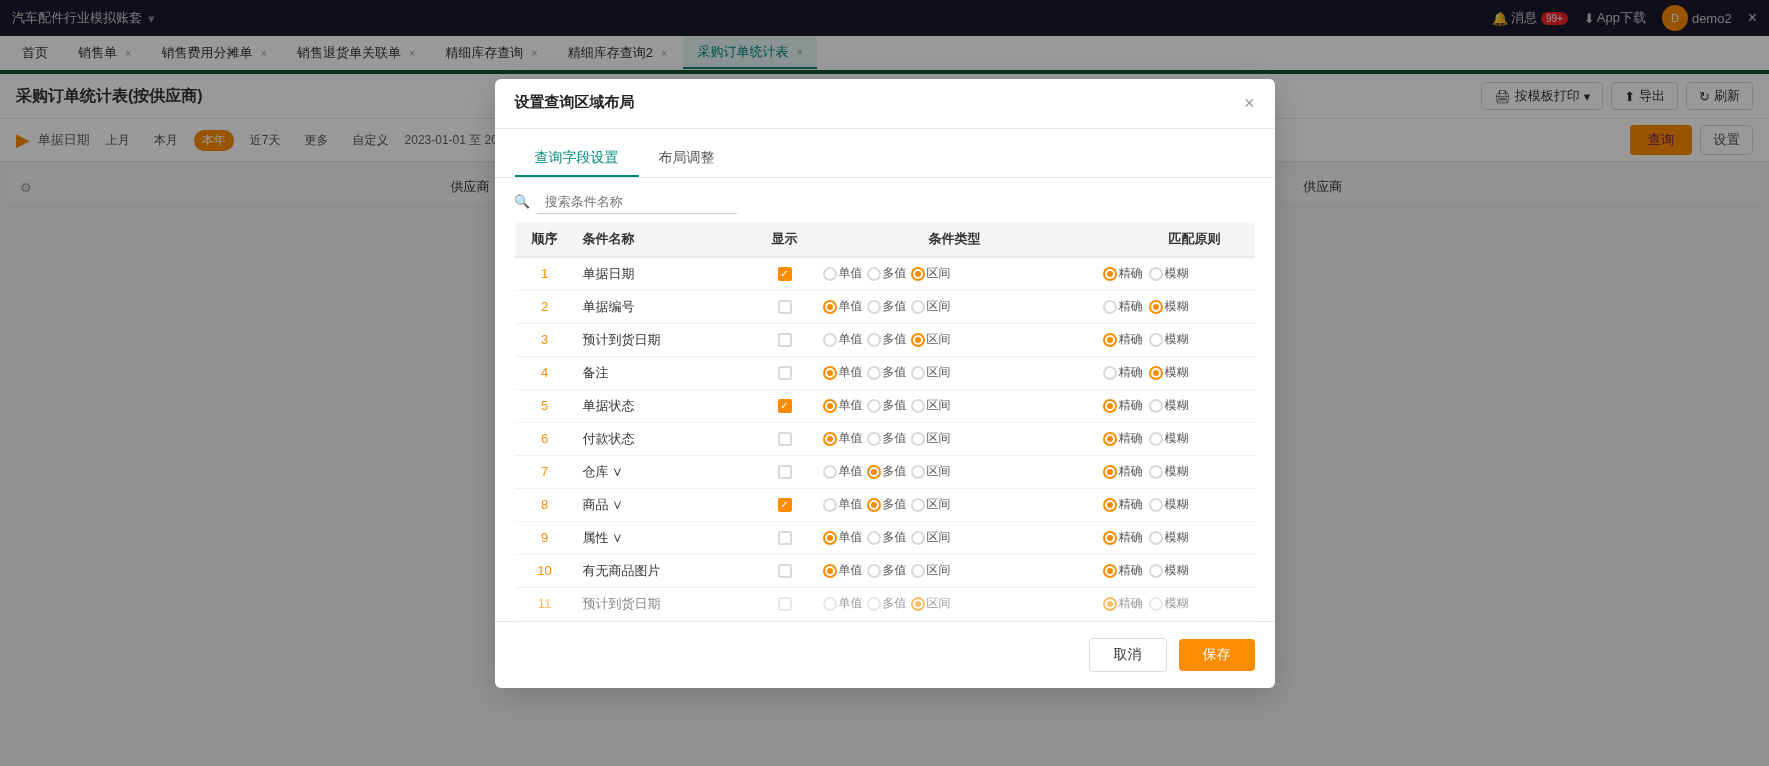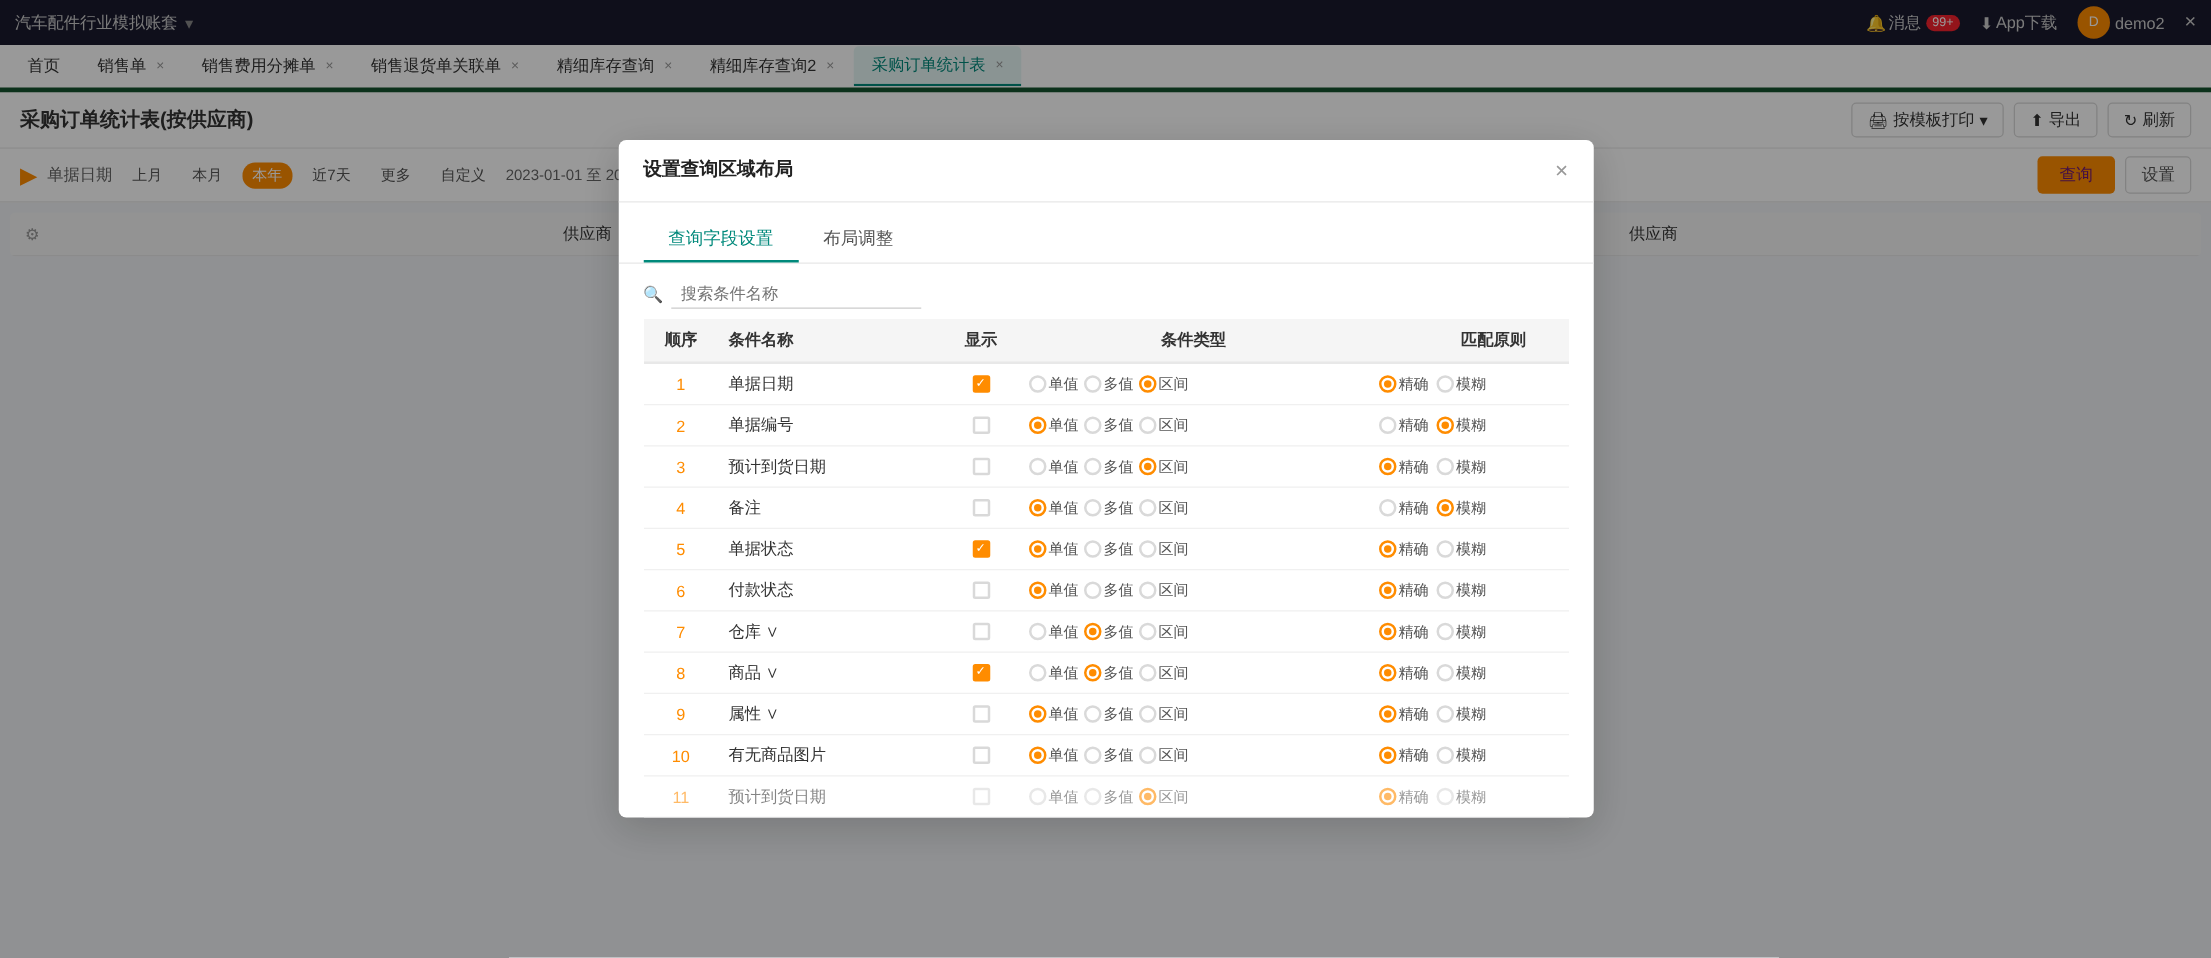--- a/index.html
+++ b/index.html
@@ -818,15 +818,19 @@
                   <span class="radio-circle"></span>
                   <span class="radio-label">模糊</span>
                 </span>
             </div>
           </div>
         </div>
 
       </div>
     </div>
 
+    <div class="dialog-footer">
+      <button class="btn-cancel">取消</button>
+      <button class="btn-save">保存</button>
+    </div>
 
   </div>
 </div>
 
 </body></html>

